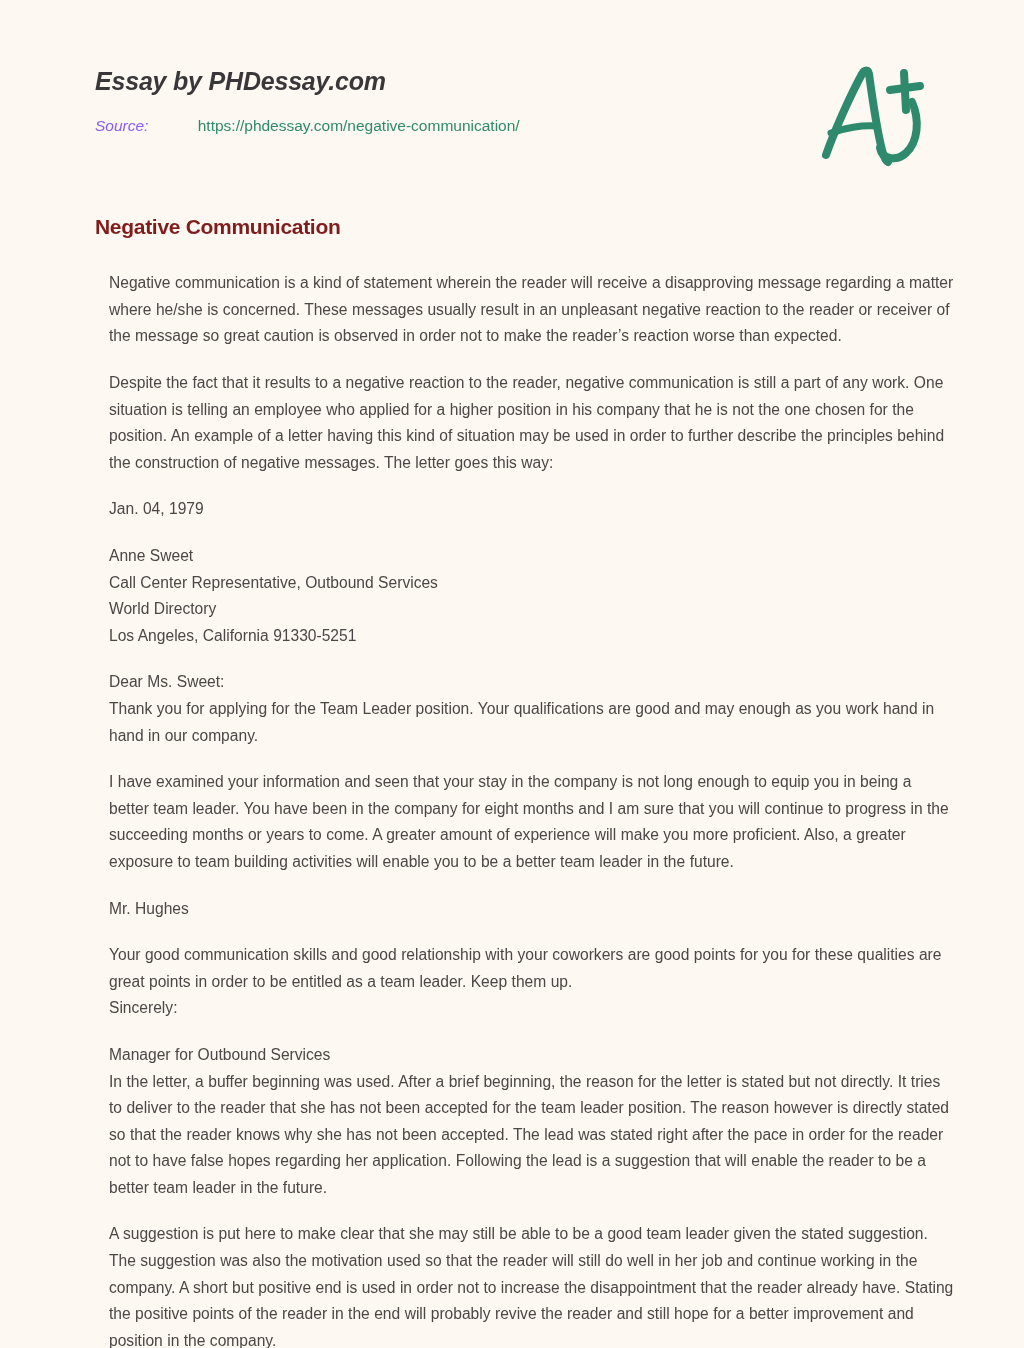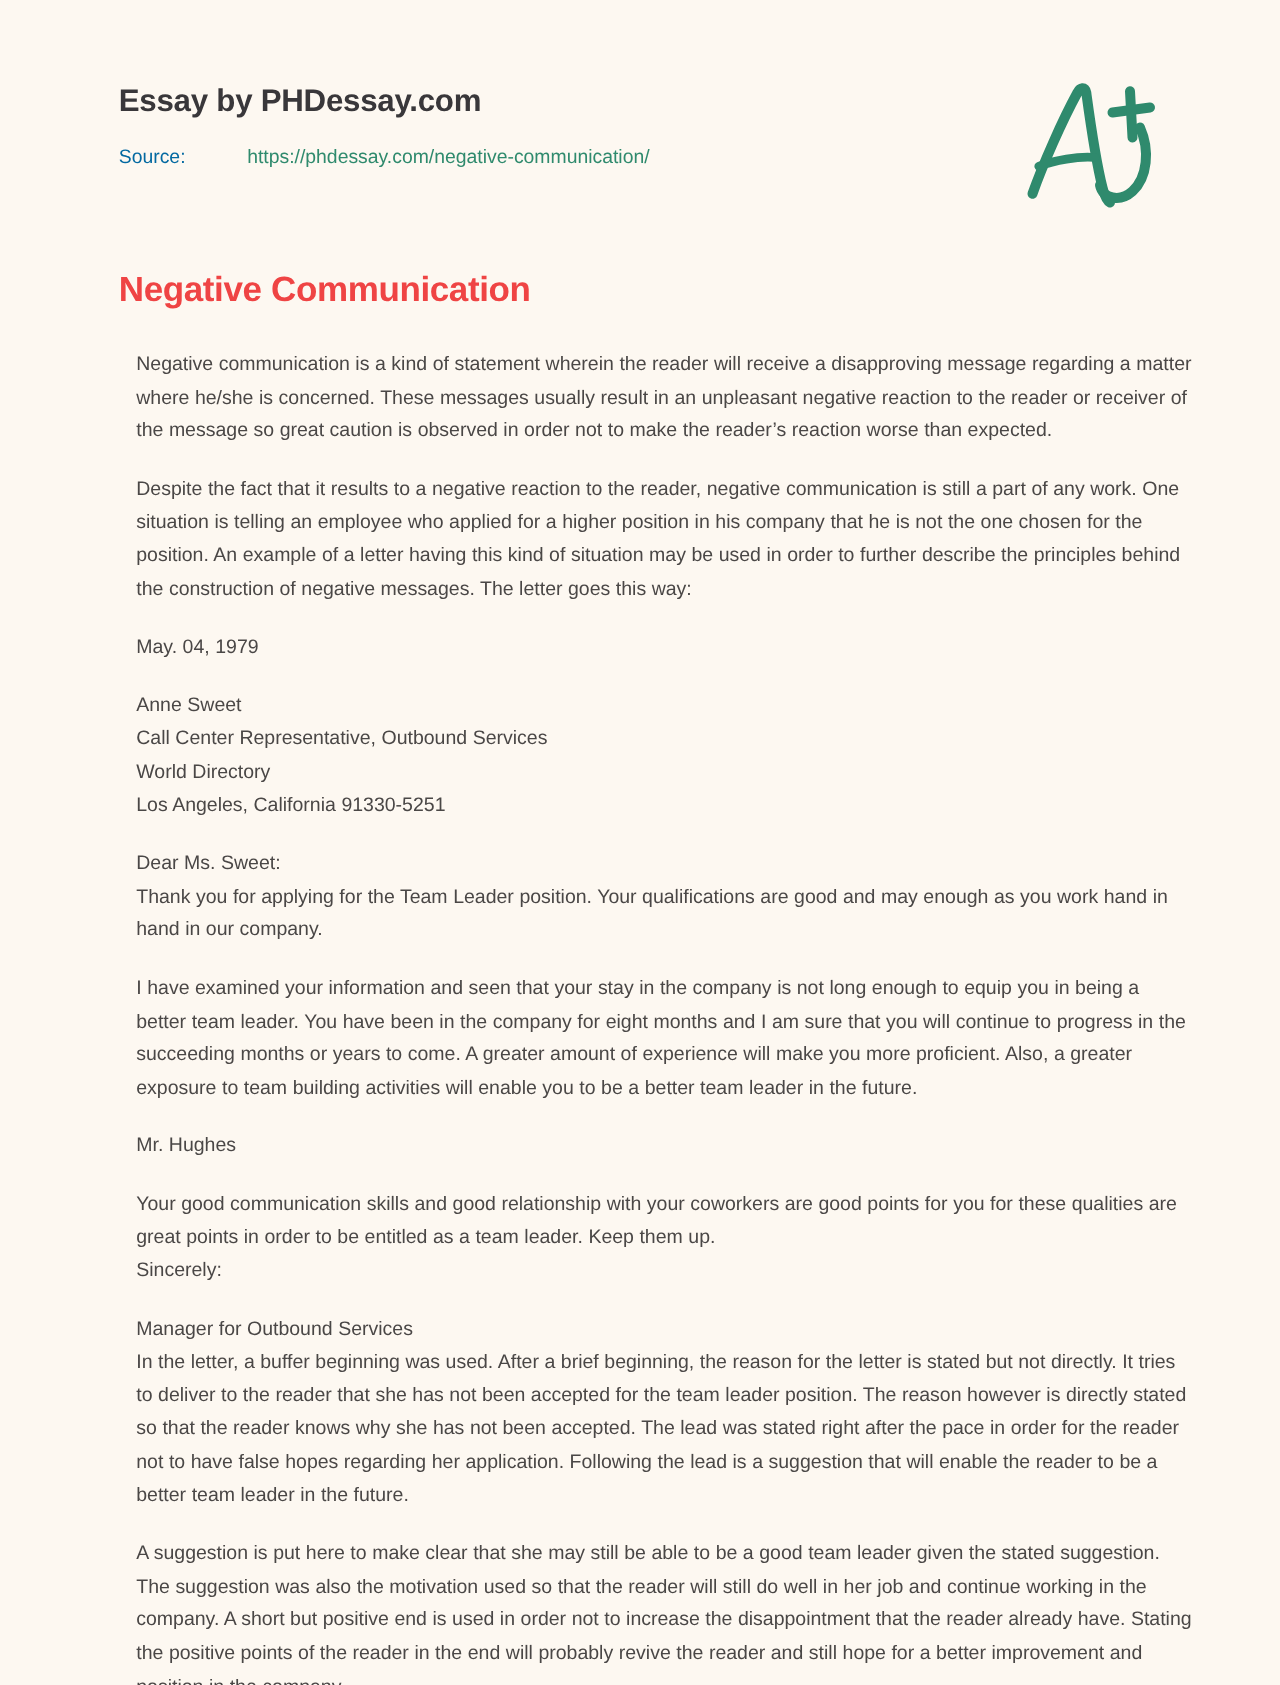--- a/index.html
+++ b/index.html
@@ -31,29 +31,31 @@
     height: 160px;
     box-sizing: border-box;
   }
   .brand-title {
     font-size: 25px;
     font-weight: bold;
     letter-spacing: -0.2px;
     color: #39373a;
     line-height: 1.2;
     margin: 0;
+    font-style: italic;
   }
   .source-line {
     margin-top: 20px;
     font-size: 15.5px;
     color: #7d7a78;
     line-height: 1.3;
   }
   .source-label {
-    color: #0369a1;
+    color: #8b5cf6;
+    font-style: italic;
   }
   .source-url {
     color: #2F8A6D;
     text-decoration: none;
     padding-left: 45px;
   }
 
   .logo {
     position: absolute;
     right: 92px;
@@ -65,23 +67,23 @@
     display: block;
     width: 120px;
     height: 110px;
   }
 
   
   .article {
     padding: 0 70px 0 95px;
   }
   .doc-title {
-    font-size: 28px;
+    font-size: 21px;
     font-weight: bold;
-    color: #ef4444;
+    color: #7f1d1d;
     letter-spacing: -0.3px;
     margin: 54px 0 0 0;
     line-height: 1.25;
   }
 
   .body-blocks {
     margin-top: 30px;
   }
 
   .para {
@@ -123,21 +125,21 @@
       </svg>
     </div>
   </div>
 
   <div class="article">
     <h2 class="doc-title">Negative Communication</h2>
 
     <div class="body-blocks">
       <p class="para">Negative communication is a kind of statement wherein the reader will receive a disapproving message regarding a matter where he/she is concerned. These messages usually result in an unpleasant negative reaction to the reader or receiver of the message so great caution is observed in order not to make the reader’s reaction worse than expected.</p>
       <p class="para">Despite the fact that it results to a negative reaction to the reader, negative communication is still a part of any work. One situation is telling an employee who applied for a higher position in his company that he is not the one chosen for the position. An example of a letter having this kind of situation may be used in order to further describe the principles behind the construction of negative messages. The letter goes this way:</p>
-      <p class="para">May. 04, 1979</p>
+      <p class="para">Jan. 04, 1979</p>
       <p class="para">Anne Sweet
 Call Center Representative, Outbound Services
 World Directory
 Los Angeles, California   91330-5251</p>
       <p class="para">Dear Ms. Sweet:
 Thank you for applying for the Team Leader position. Your qualifications are good and may enough as you work hand in hand in our company.</p>
       <p class="para">I have examined your information and seen that your stay in the company is not long enough to equip you in being a better team leader. You have been in the company for eight months and I am sure that you will continue to progress in the succeeding months or years to come. A greater amount of experience will make you more proficient. Also, a greater exposure to team building activities will enable you to be a better team leader in the future.</p>
       <p class="para">Mr. Hughes</p>
       <p class="para">Your good communication skills and good relationship with your coworkers are good points for you for these qualities are great points in order to be entitled as a team leader. Keep them up.
 Sincerely:</p>

